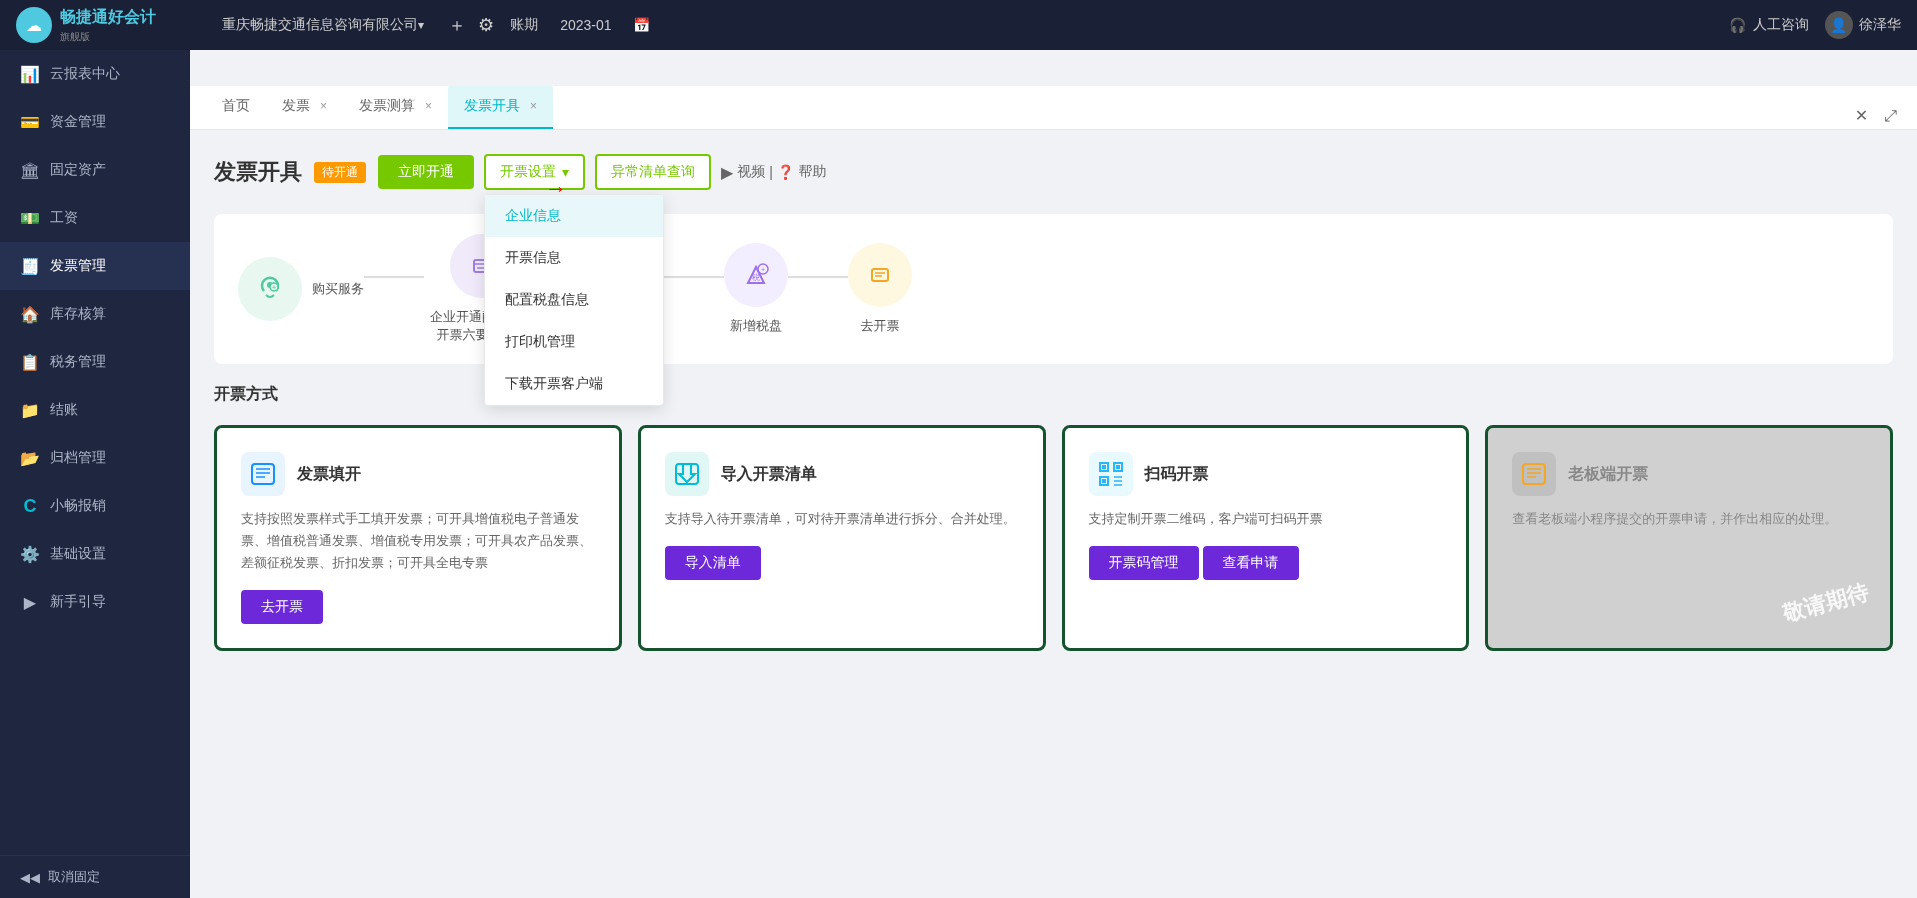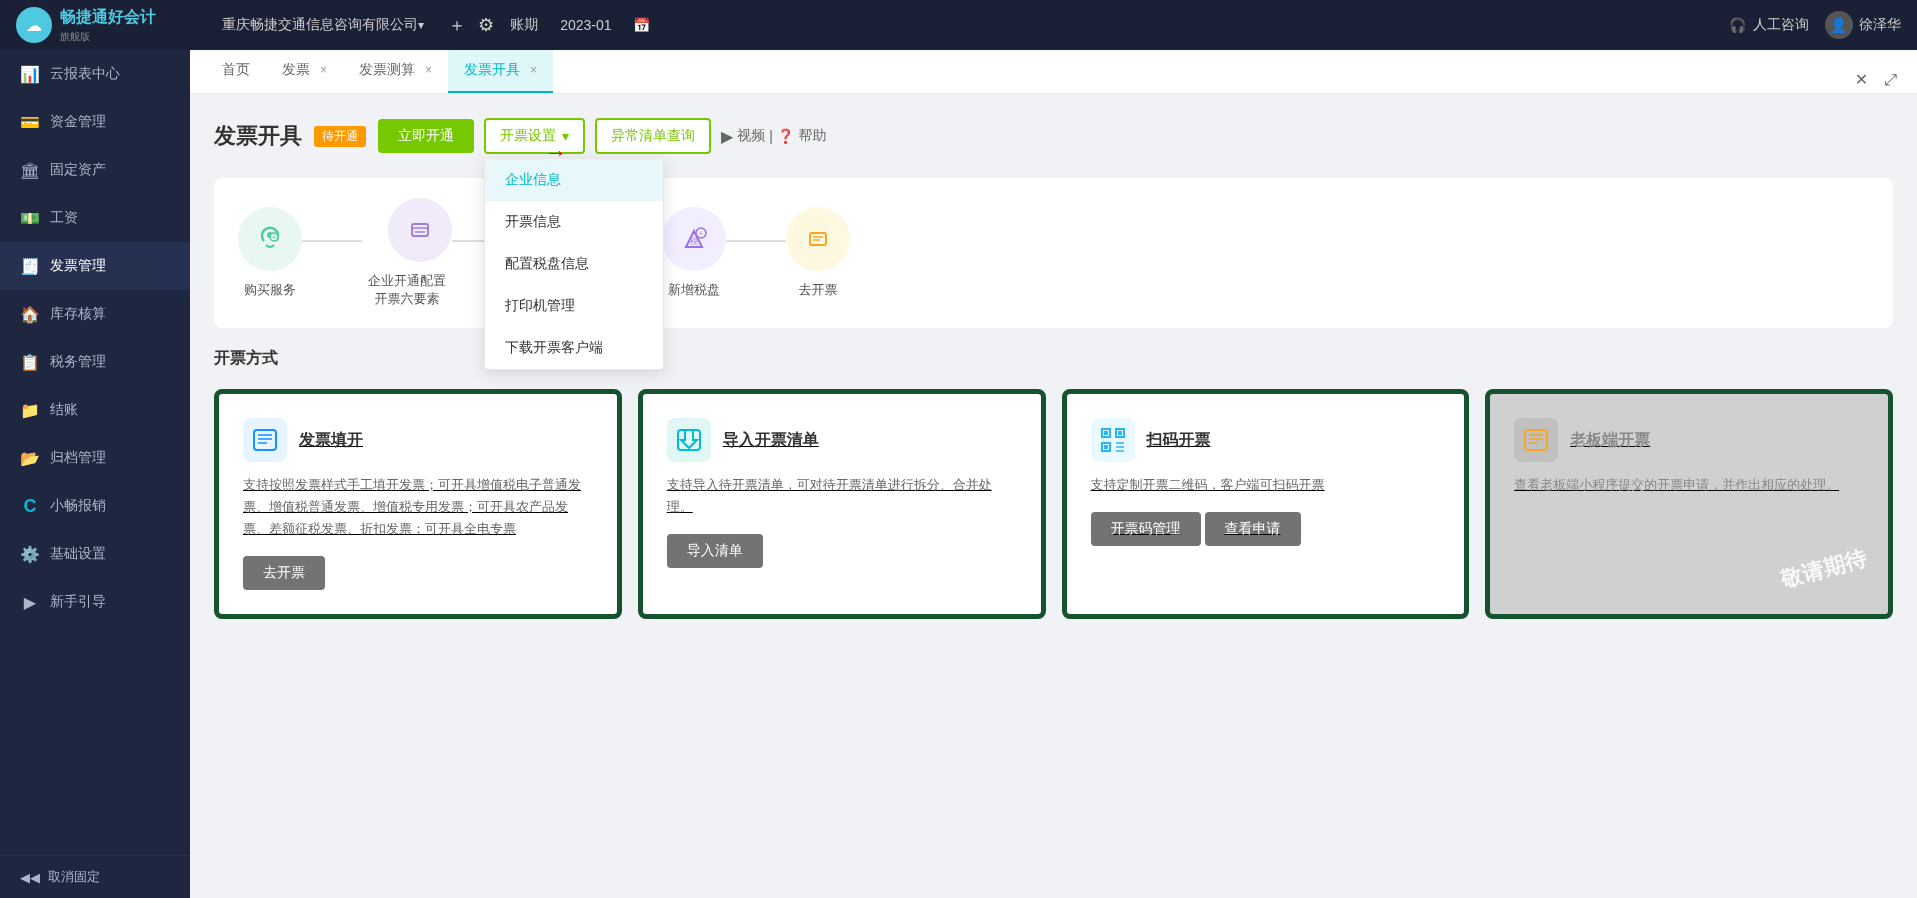--- a/index.html
+++ b/index.html
@@ -25,21 +25,21 @@
 
     
     .sidebar { width: 190px; background: #1e2640; display: flex; flex-direction: column; flex-shrink: 0; overflow-y: auto; }
     .sidebar-item { display: flex; align-items: center; gap: 10px; padding: 14px 20px; color: #adb5c8; cursor: pointer; font-size: 14px; }
     .sidebar-item.active { background: #263050; color: #fff; }
     .sidebar-item .icon { width: 20px; height: 20px; display: flex; align-items: center; justify-content: center; font-size: 16px; }
     .sidebar-bottom { margin-top: auto; }
     .sidebar-cancel { display: flex; align-items: center; gap: 8px; padding: 12px 20px; color: #adb5c8; cursor: pointer; font-size: 13px; border-top: 1px solid #2a3050; }
 
     
-    .content-area { flex: 1; display: flex; flex-direction: column; overflow: hidden; }
+    .content-area { flex: 1; display: flex; flex-direction: column; overflow: hidden; margin-top: 36px; }
 
     
     .tab-bar { height: 44px; background: #fff; border-bottom: 1px solid #e8e8e8; display: flex; align-items: flex-end; padding: 0 16px; flex-shrink: 0; position: relative; }
     .tab { display: flex; align-items: center; gap: 6px; padding: 8px 16px; cursor: pointer; font-size: 14px; color: #666; border-bottom: 2px solid transparent; height: 44px; }
     .tab.active { color: #00b8c8; border-bottom: 2px solid #00b8c8; background: #e8f8fa; border-radius: 4px 4px 0 0; }
     .tab .close { font-size: 12px; color: #999; margin-left: 4px; }
     .tab-right-actions { margin-left: auto; display: flex; align-items: center; gap: 8px; }
     .tab-action-btn { background: none; border: none; cursor: pointer; color: #666; font-size: 16px; padding: 4px; }
 
     
@@ -52,30 +52,30 @@
     .btn-primary { background: #76c800; color: #fff; border: none; padding: 8px 20px; border-radius: 4px; cursor: pointer; font-size: 14px; }
     .btn-settings { background: #fff; color: #76c800; border: 2px solid #76c800; padding: 7px 14px; border-radius: 4px; cursor: pointer; font-size: 14px; display: flex; align-items: center; gap: 6px; }
     .btn-abnormal { background: #fff; color: #76c800; border: 2px solid #76c800; padding: 7px 14px; border-radius: 4px; cursor: pointer; font-size: 14px; }
     .btn-help { background: none; border: none; color: #666; font-size: 14px; cursor: pointer; display: flex; align-items: center; gap: 4px; }
 
     
     .section-title { font-size: 16px; font-weight: bold; color: #333; margin-bottom: 20px; }
 
     
     .invoice-methods { display: grid; grid-template-columns: 1fr 1fr 1fr 1fr; gap: 16px; }
-    .method-card { background: #fff; border-radius: 8px; padding: 24px; border: 5px solid #14532d; text-decoration: underline; }
+    .method-card { background: #fff; border-radius: 8px; padding: 24px; border: 3px solid #14532d; }
     .method-card.disabled { background: #e0e0e0; position: relative; overflow: hidden; }
     .method-header { display: flex; align-items: center; gap: 12px; margin-bottom: 12px; }
     .method-icon { width: 44px; height: 44px; border-radius: 8px; display: flex; align-items: center; justify-content: center; font-size: 24px; }
     .method-icon.blue { background: #e8f4ff; color: #1890ff; }
     .method-icon.teal { background: #e0f7f5; color: #00bcd4; }
     .method-icon.light-blue { background: #e8f9ff; color: #29b6f6; }
     .method-title { font-size: 16px; font-weight: bold; color: #333; }
     .method-desc { font-size: 13px; color: #666; line-height: 1.7; margin-bottom: 16px; }
-    .method-btn { background: #737373; color: #fff; border: none; padding: 8px 20px; border-radius: 4px; cursor: pointer; font-size: 14px; }
+    .method-btn { background: #6d28d9; color: #fff; border: none; padding: 8px 20px; border-radius: 4px; cursor: pointer; font-size: 14px; }
     .dropdown-menu { background: #fff; border: 1px solid #e8e8e8; border-radius: 4px; box-shadow: 0 4px 16px rgba(0,0,0,0.12); min-width: 160px; }
     .dropdown-item { padding: 12px 20px; color: #333; cursor: pointer; font-size: 14px; }
     .dropdown-item.active { background: #e8f8fa; color: #00b8c8; }
     .title-actions-wrapper { position: relative; display: flex; align-items: center; gap: 10px; }
   </style>
 </head>
 <body>
 
 <div class="header">
   <div class="logo-area">
@@ -234,21 +234,21 @@
             <span> | </span>
             <span>❓</span>
             <span>帮助</span>
           </button>
         </div>
       </div>
 
       <div style="background:#fff;border-radius:8px;padding:20px 24px;margin-bottom:20px;">
         <div style="display:flex;align-items:center;">
 
-          <div style="display:flex;flex-direction:column;gap:10px;">
+          <div style="display:flex;align-items:center;gap:10px;">
             <div style="width:64px;height:64px;background:#e8f8f0;border-radius:50%;display:flex;align-items:center;justify-content:center;font-size:28px;">
               <svg width="36" height="36" viewBox="0 0 36 36">
                   <circle cx="18" cy="18" r="16" fill="#e8f8f0"></circle>
                   <path d="M12 20 a8 8 0 1 1 12 0" stroke="#4ec9a0" stroke-width="2.5" fill="none"></path>
                   <circle cx="18" cy="14" r="3" fill="#4ec9a0"></circle>
                   <path d="M14 24 Q18 28 22 24" stroke="#4ec9a0" stroke-width="2" fill="none"></path>
                   <circle cx="22" cy="16" r="4" fill="#e0f5ec" stroke="#4ec9a0" stroke-width="1.5"></circle>
                   <text x="22" y="19" text-anchor="middle" font-size="7" fill="#4ec9a0">+</text>
                 </svg>
             </div>

